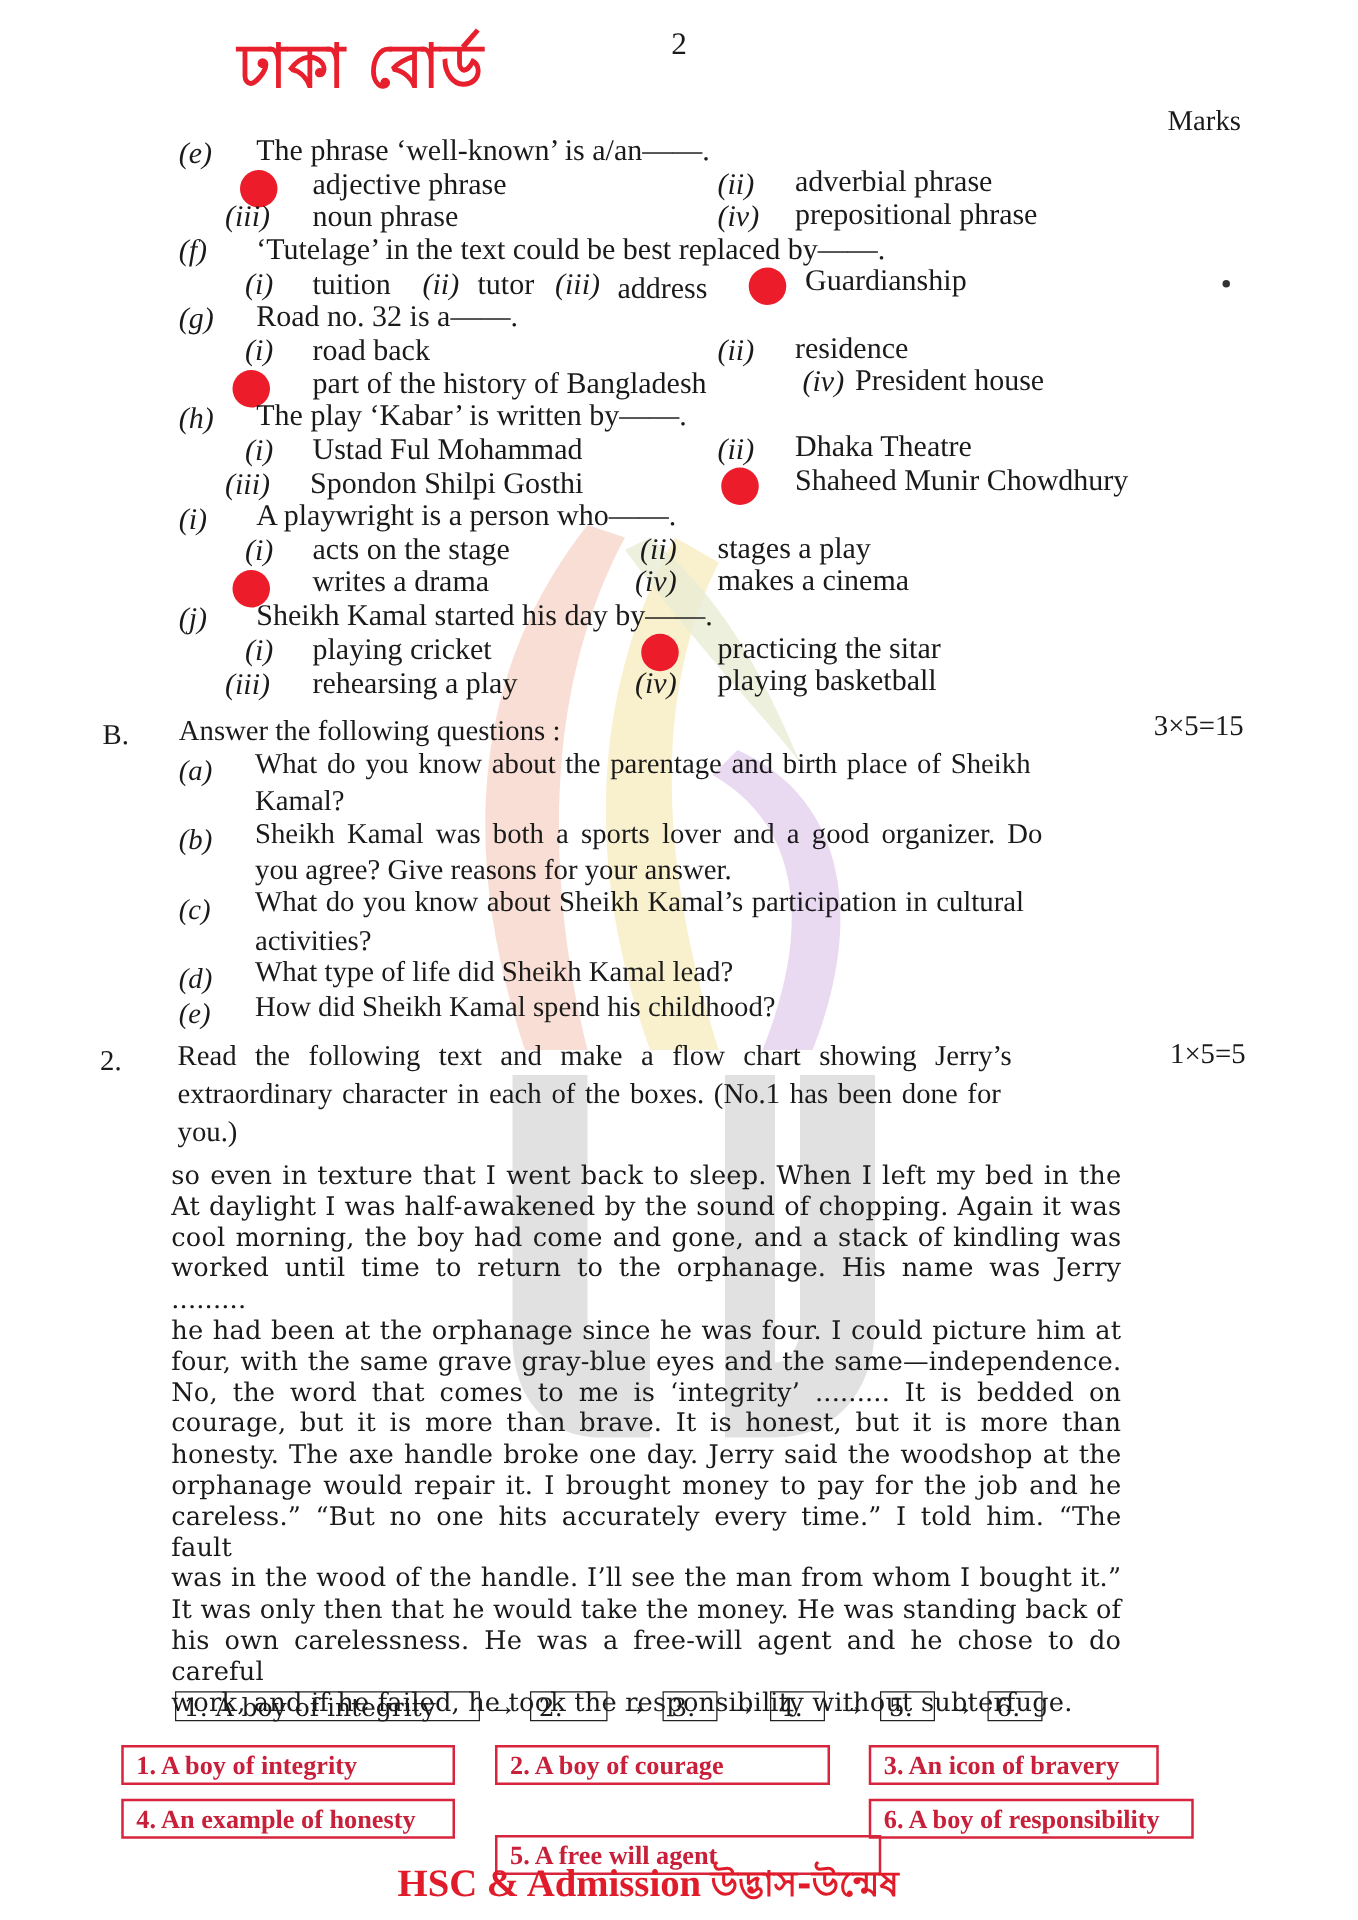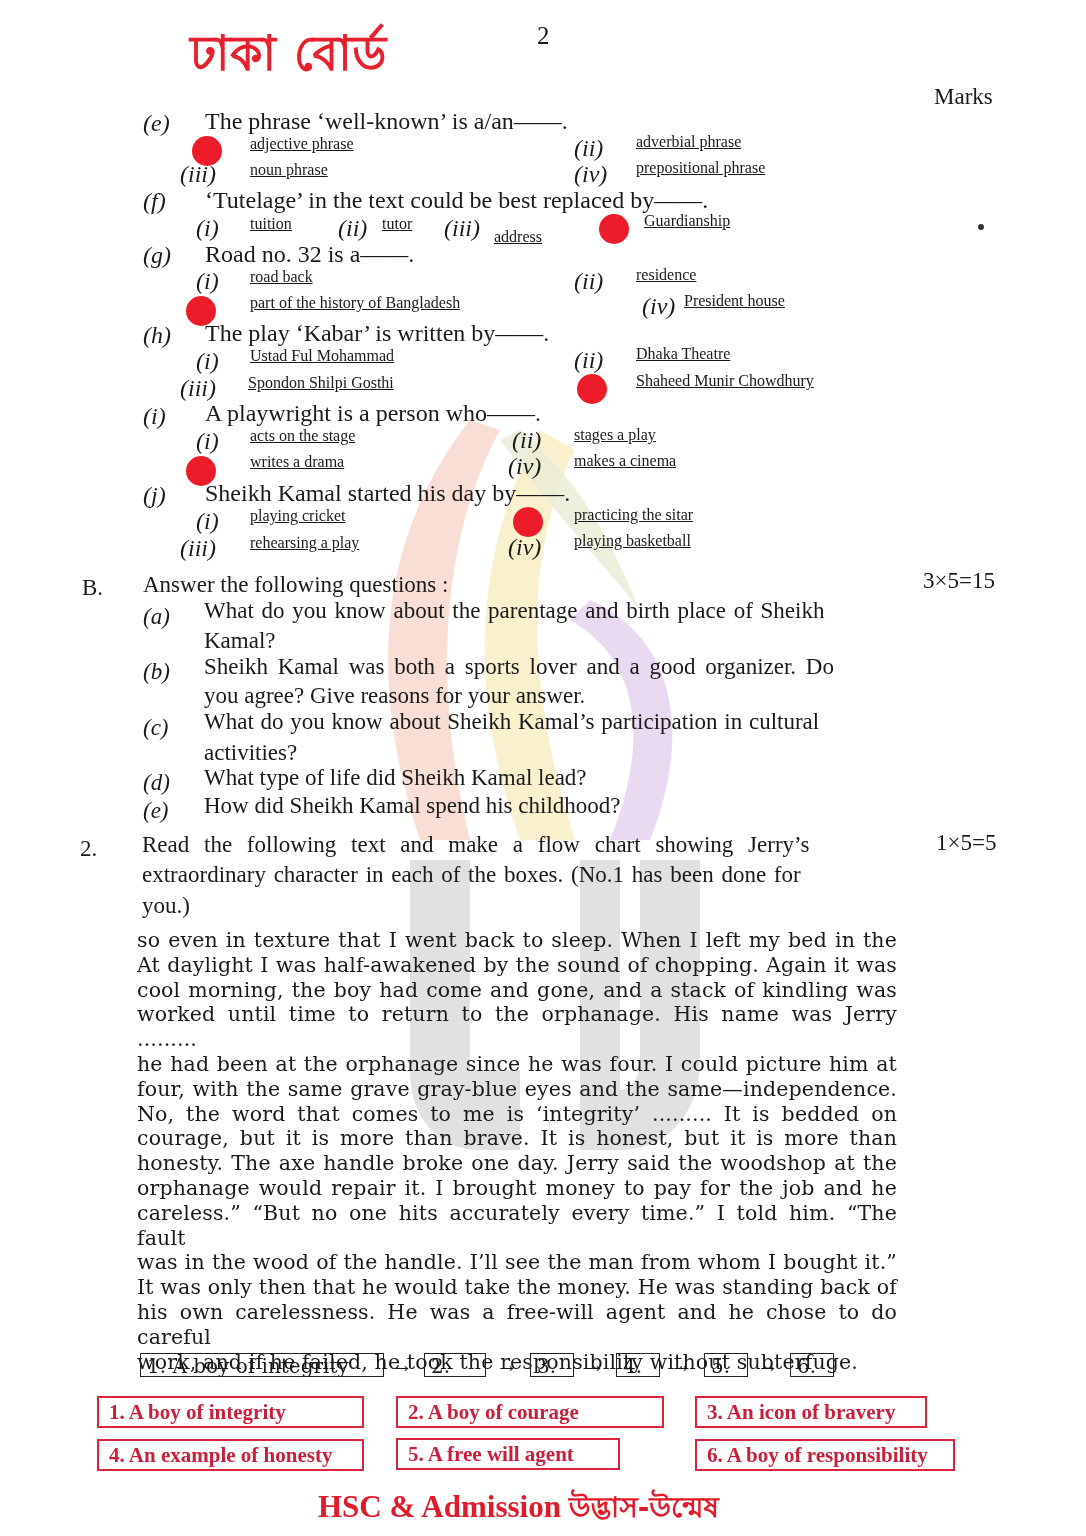--- a/index.html
+++ b/index.html
@@ -8,21 +8,21 @@
     background: #ffffff; color: #1a1a1a;
     font-family: "Liberation Serif", serif;
   }
   .abs { position: absolute; white-space: nowrap; }
   .wm { position: absolute; pointer-events: none; }
   .board-title { left: 190px; top: 18px; font-size: 46px; color: #e8202e; font-weight: bold; font-family: "DejaVu Sans", sans-serif; letter-spacing: 1px; transform: scaleY(1.05); }
   .page-num { left: 537px; top: 22px; font-size: 25px; }
   .marks-head { left: 934px; top: 84px; font-size: 23px; }
   .q { font-size: 24px; }
   .lbl { font-style: italic; font-size: 24px; }
-  .opt { font-size: 16px; text-decoration: underline; }
+  .opt { font-size: 24px; }
   .dot { position: absolute; width: 30px; height: 30px; border-radius: 50%; background: #ec1c2a; }
   .secB { font-size: 23px; }
   .para { position: absolute; left: 137px; top: 928px; width: 760px; font-size: 20.5px; line-height: 24.8px; text-align: justify; font-family: "DejaVu Serif", serif; letter-spacing: 0.15px; }
   .para span { display: block; text-align-last: justify; }
   .para span.last { text-align-last: left; }
   .fbox { position: absolute; top: 1353px; height: 24px; border: 1.5px solid #222; font-size: 20px; line-height: 24px; padding: 0 6px; box-sizing: border-box; font-family: "DejaVu Serif", serif; }
   .farrow { position: absolute; top: 1352px; font-size: 22px; }
   .abox { position: absolute; height: 32px; border: 2px solid #d8243c; box-sizing: border-box; color: #c8203a; font-weight: bold; font-size: 21px; line-height: 28px; padding-left: 10px; font-family: "Liberation Serif", serif; }
   .footer { left: 318px; top: 1486px; font-size: 31px; color: #e01c2a; font-weight: bold; }
   .footer .bn { font-family: "DejaVu Sans", sans-serif; font-size: 28px; }
@@ -57,21 +57,21 @@
 </div>
 
 <div>
   <span class="abs lbl" style="left:143px;top:188px">(f)</span>
   <span class="abs q" style="left:205px;top:187px">‘Tutelage’ in the text could be best replaced by——.</span>
   <span class="abs lbl" style="left:196px;top:215px">(i)</span>
   <span class="abs opt" style="left:250px;top:215px">tuition</span>
   <span class="abs lbl" style="left:338px;top:215px">(ii)</span>
   <span class="abs opt" style="left:382px;top:215px">tutor</span>
   <span class="abs lbl" style="left:444px;top:215px">(iii)</span>
-  <span class="abs opt" style="left:494px;top:228px">address</span>
+  <span class="abs opt" style="left:494px;top:218px">address</span>
   <span class="dot" style="left:599px;top:214px"></span>
   <span class="abs opt" style="left:644px;top:212px">Guardianship</span>
 </div>
 
 <div>
   <span class="abs lbl" style="left:143px;top:242px">(g)</span>
   <span class="abs q" style="left:205px;top:241px">Road no. 32 is a——.</span>
   <span class="abs lbl" style="left:196px;top:268px">(i)</span>
   <span class="abs opt" style="left:250px;top:268px">road back</span>
   <span class="abs lbl" style="left:574px;top:268px">(ii)</span>
@@ -183,21 +183,21 @@
   <div class="fbox" style="left:704px;width:44px">5.</div>
   <span class="farrow" style="left:757px">→</span>
   <div class="fbox" style="left:790px;width:44px">6.</div>
 </div>
 
 <div>
   <div class="abox" style="left:97px;top:1396px;width:267px">1. A boy of integrity</div>
   <div class="abox" style="left:396px;top:1396px;width:268px">2. A boy of courage</div>
   <div class="abox" style="left:695px;top:1396px;width:232px">3. An icon of bravery</div>
   <div class="abox" style="left:97px;top:1439px;width:267px">4. An example of honesty</div>
-  <div class="abox" style="left:396px;top:1438px;width:224px">5. A free will agent</div>
+  <div class="abox" style="left:396px;top:1468px;width:309px">5. A free will agent</div>
   <div class="abox" style="left:695px;top:1439px;width:260px">6. A boy of responsibility</div>
 </div>
 
 <div class="abs footer">
   <span>HSC &amp; Admission </span><span class="bn">উদ্ভাস-উন্মেষ</span>
 </div>
 
 <span class="abs" style="left:978px;top:224px;width:6px;height:6px;border-radius:50%;background:#333"></span>
 
 </body></html>

